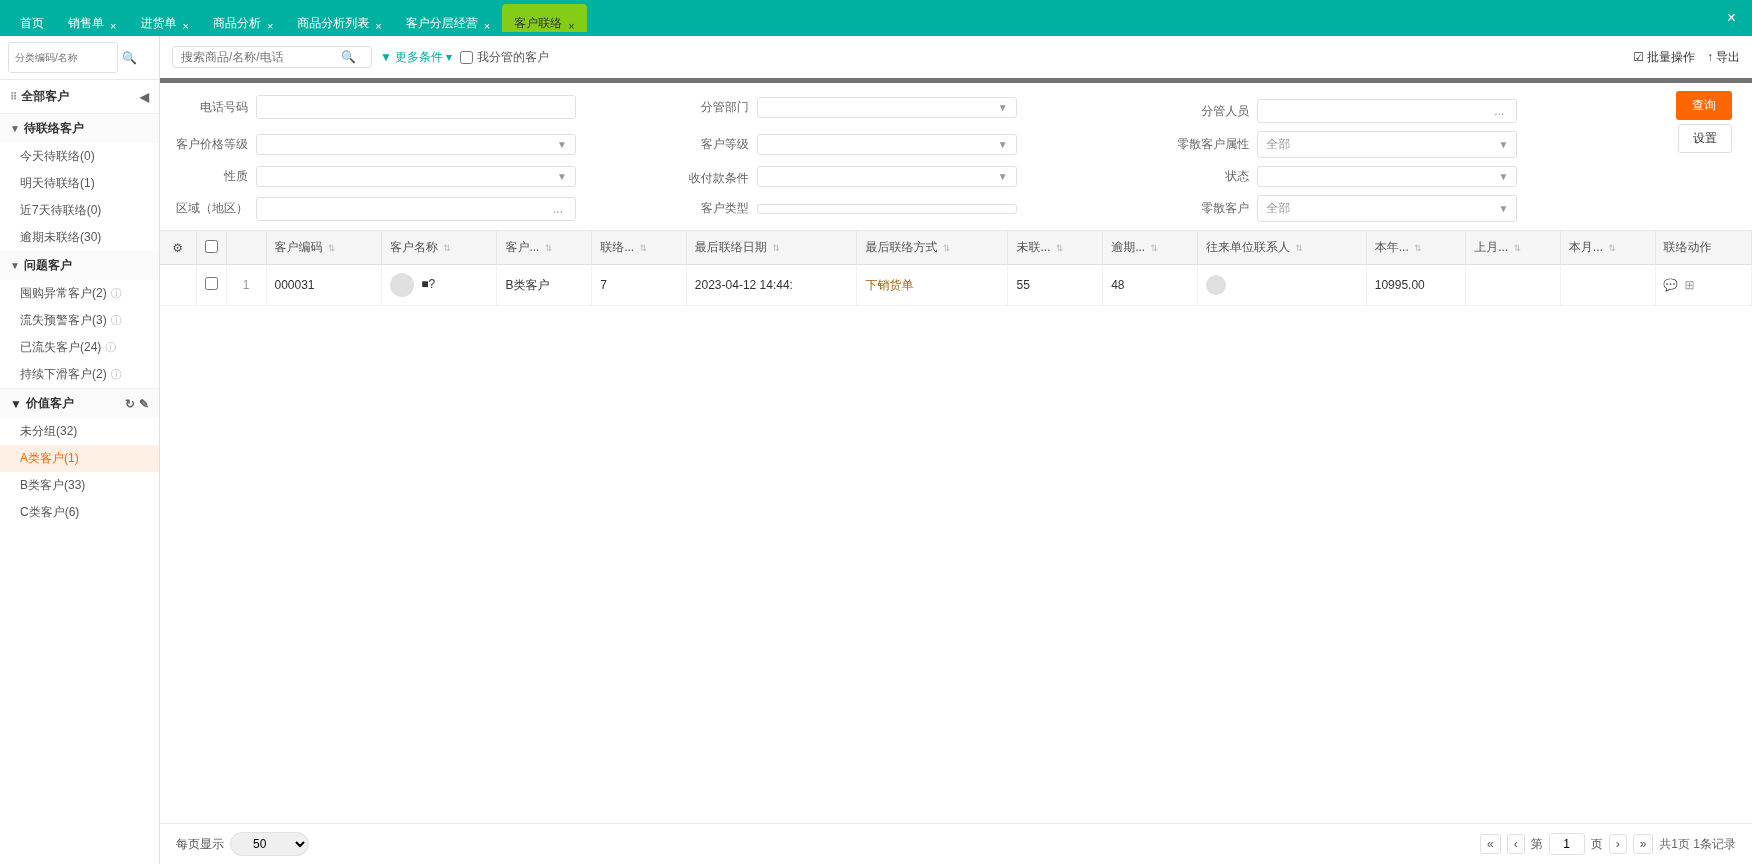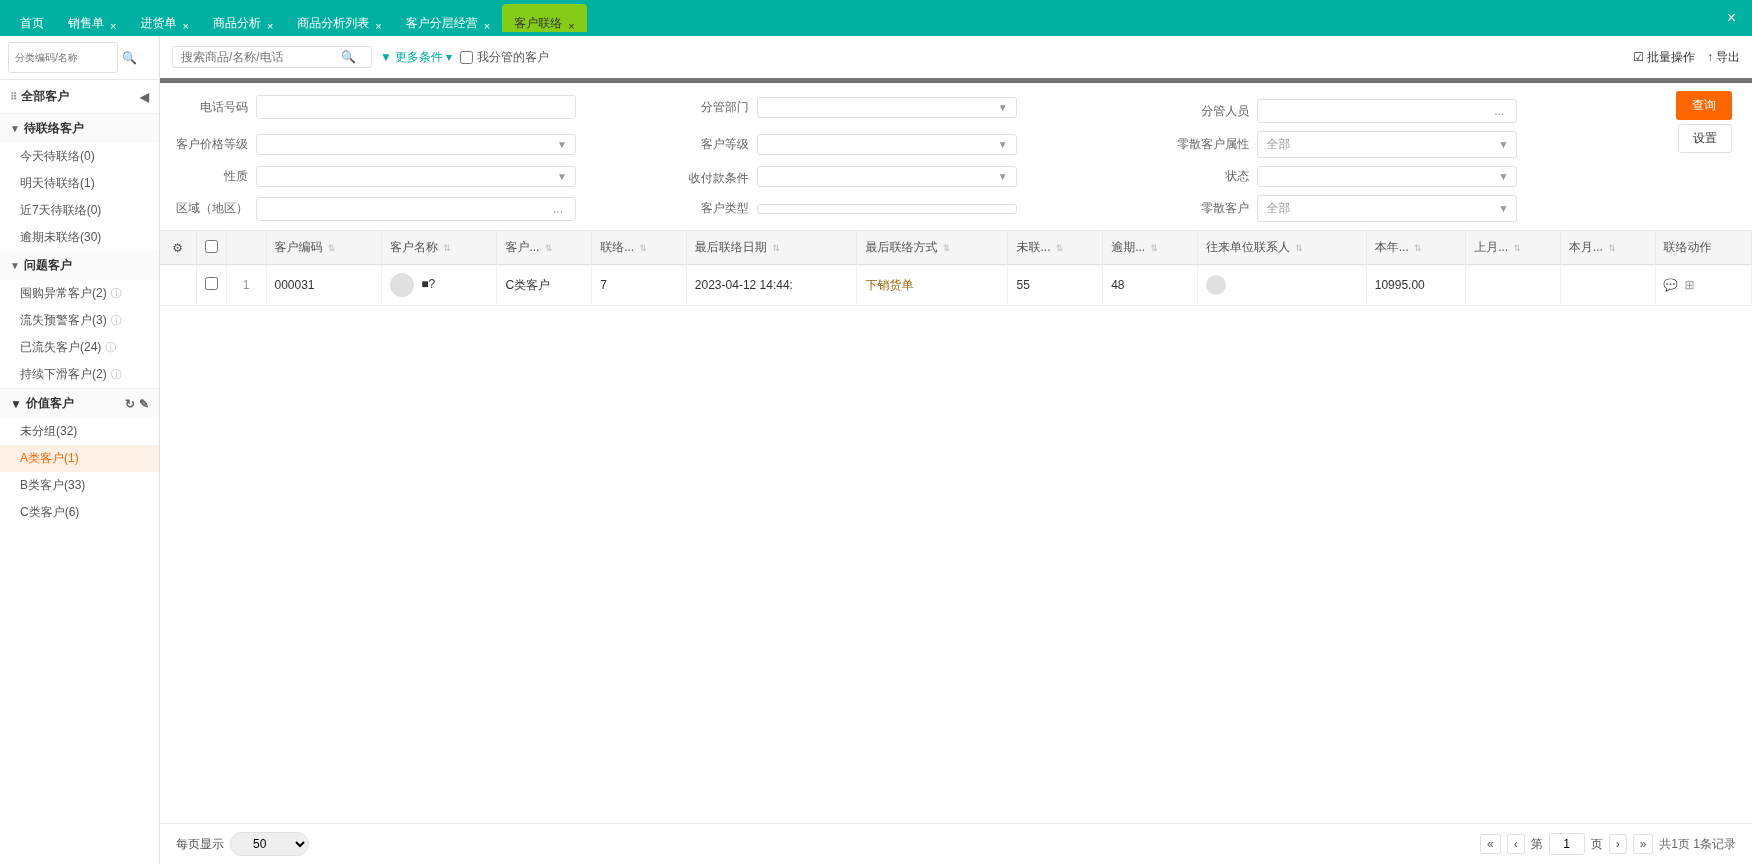--- a/index.html
+++ b/index.html
@@ -520,21 +520,21 @@
         <tbody>
           <tr class="table-row">
             <td class="gear-col"></td>
             <td class="col-checkbox"><input type="checkbox" style=""></td>
             <td class="col-num">1</td>
             <td>000031</td>
             <td>
               <span class="avatar-placeholder"></span>
               <span style="margin-left:4px;">■?</span>
             </td>
-            <td>C类客户</td>
+            <td>B类客户</td>
             <td>7</td>
             <td>2023-04-12 14:44:</td>
             <td>
               <span class="td-link">下销货单</span>
             </td>
             <td>55</td>
             <td>48</td>
             <td>
               <span class="avatar-placeholder" style="width:20px;height:20px;"></span>
             </td>

